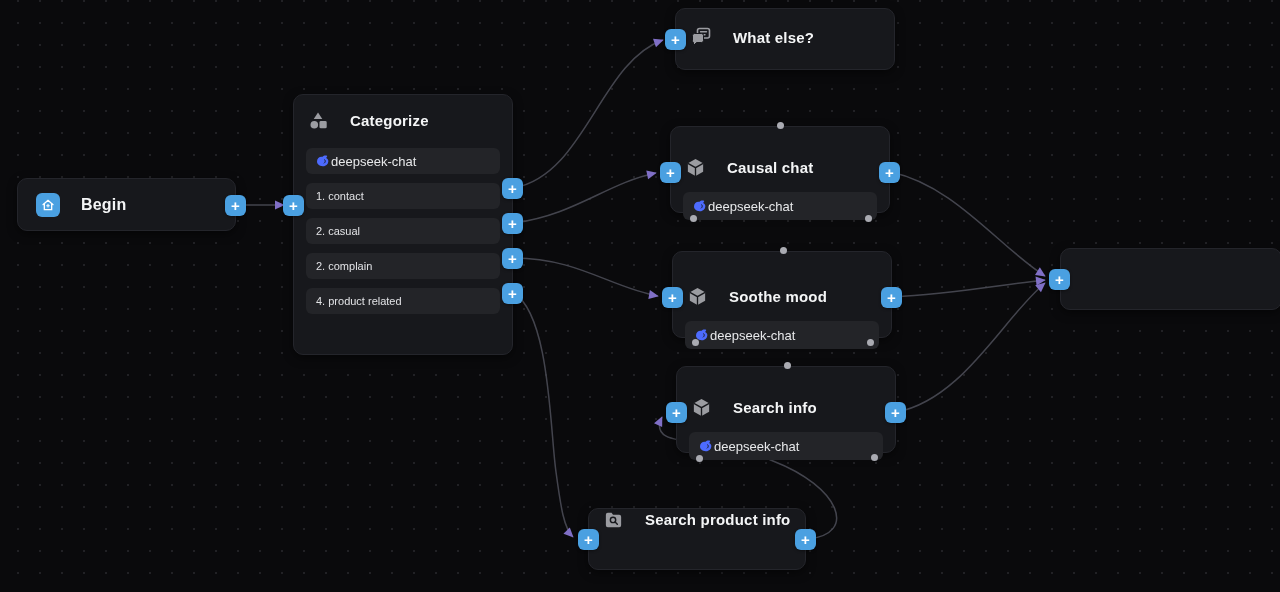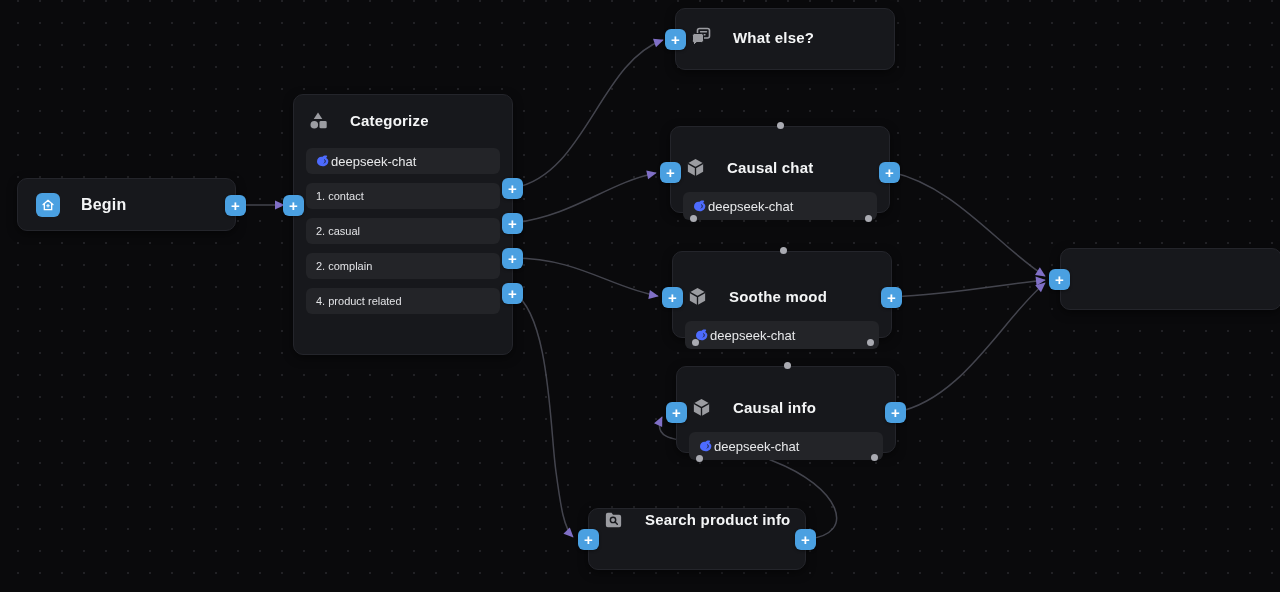--- a/index.html
+++ b/index.html
@@ -228,21 +228,21 @@
   </div>
 
   <div class="node chat-node" id="node-product">
     <div class="node-header">
       <span class="glyph">
         <svg width="21" height="21" viewBox="0 0 22 22">
           <path d="M11 2 L19 6.6 V15.4 L11 20 L3 15.4 V6.6 Z" fill="#9b9ca1"></path>
           <path d="M3 6.6 L11 11.2 L19 6.6 M11 11.2 V20" stroke="#17181c" stroke-width="1.4" fill="none"></path>
         </svg>
       </span>
-      <span class="node-title">Causal info</span>
+      <span class="node-title">Search info</span>
     </div>
     <div class="chip">
       <span class="glyph">
         <svg width="16" height="16" viewBox="0 0 16 16">
           <path d="M2 8.4 C2 5 4.8 3.2 7.6 3.8 C8.6 2.5 10.8 2.2 12.3 3 L11.2 5.1 C13.4 6.2 13.9 8.4 12.8 10.4 C11.3 13.1 7.7 13.8 5.2 12.7 C3.3 11.9 2 10.4 2 8.4 Z" fill="#4d6bfe"></path>
           <path d="M9.5 6.5 C10.6 7.6 10.4 9.4 9 10.3" stroke="#17181c" stroke-width="1" fill="none"></path>
         </svg>
       </span>
       <span>deepseek-chat</span>
     </div>

